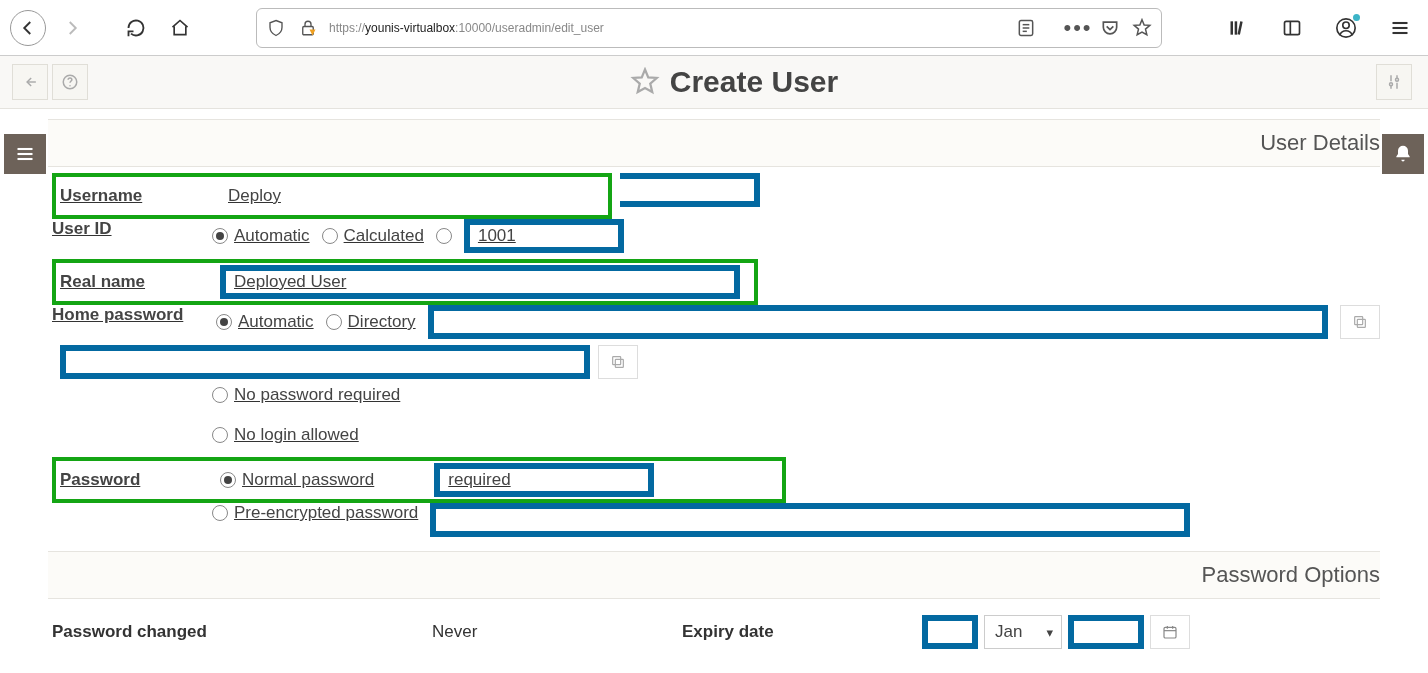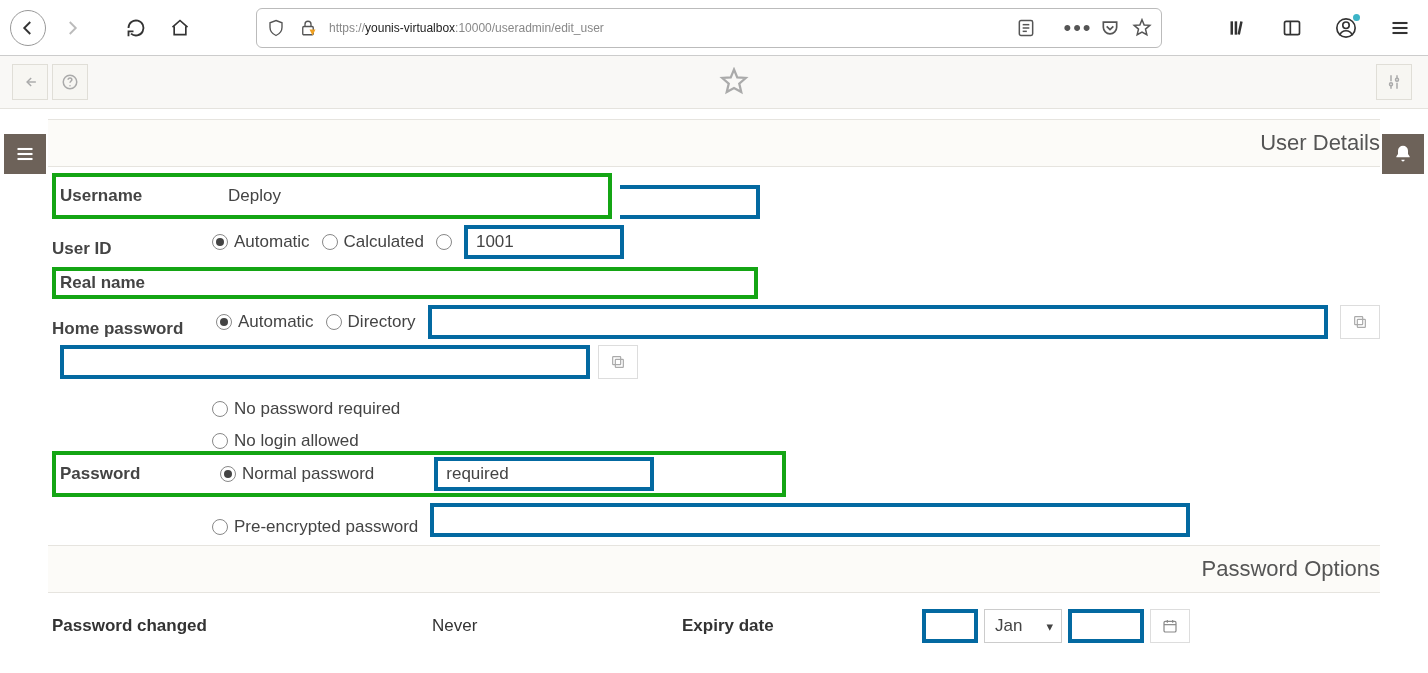--- a/index.html
+++ b/index.html
@@ -27,27 +27,27 @@
 .page-title-wrap h1 { font-size: 30px; font-weight: bold; color: #444; }
 
 
 .side-pill { position: absolute; width: 42px; height: 40px; background: #6d6259; color: #fff; display: flex; align-items: center; justify-content: center; font-size: 20px; z-index: 5; }
 .side-left { left: 4px; top: 134px; }
 .side-right { right: 4px; top: 134px; }
 
 
 .content { padding: 0 48px; margin-top: 10px; }
 .section-header { text-align: right; font-size: 22px; color: #555; padding: 10px 0; border-top: 1px solid #e6e4df; border-bottom: 1px solid #e6e4df; background: #fcfbf8; margin-bottom: 6px; }
-.form-row { display: flex; align-items: flex-end; min-height: 40px; padding-left: 4px; }
+.form-row { display: flex; align-items: flex-start; min-height: 40px; padding-left: 4px; text-decoration: underline; }
 .row-label { width: 160px; font-size: 17px; font-weight: bold; color: #444; }
 .cells { flex: 1; display: flex; align-items: center; gap: 12px; flex-wrap: wrap; }
 .radio { width: 16px; height: 16px; border: 1.5px solid #888; border-radius: 50%; display: inline-block; position: relative; }
 .radio.checked::after { content: ''; position: absolute; top: 3px; left: 3px; width: 8px; height: 8px; background: #444; border-radius: 50%; }
 .option { display: flex; align-items: center; gap: 6px; font-size: 17px; color: #444; }
-.tx { border: 4px solid #0369a1; height: 34px; padding: 0 8px; font-size: 17px; color: #444; display: inline-flex; align-items: center; background: #fff; }
+.tx { border: 6px solid #0369a1; height: 34px; padding: 0 8px; font-size: 17px; color: #444; display: inline-flex; align-items: center; background: #fff; }
 .sel { border: 1px solid #ccc; height: 34px; padding: 0 28px 0 10px; font-size: 17px; color: #444; display: inline-flex; align-items: center; position: relative; background: #fff; }
 .sel::after { content: '▾'; position: absolute; right: 8px; color: #444; font-size: 13px; }
 .icon-btn { width: 40px; height: 34px; border: 1px solid #ddd; display: inline-flex; align-items: center; justify-content: center; color: #aaa; background: #fff; }
 .green-box { border: 4px solid #14a514; display: flex; align-items: center; padding: 2px 4px; }
 .checkbox { width: 16px; height: 16px; border: 1.5px solid #999; display: inline-block; }
 .pw-options-row { display: flex; align-items: center; padding: 10px 0 0 4px; }
 .pw-col { display: flex; align-items: center; gap: 6px; }
 
 svg { display: block; }
 </style>
@@ -161,20 +161,21 @@
         <path d="M9.5 9a2.5 2.5 0 0 1 5 0c0 1.5-2.5 2-2.5 4"></path>
         <circle cx="12" cy="17" r="1" fill="#aaa" stroke="none"></circle>
       </svg>
   </button>
   <div class="page-title-wrap">
     <span class="star">
       <svg width="30" height="30" viewBox="0 0 24 24" fill="none" stroke="#aaa" stroke-width="1.8">
           <path d="M12 2l2.6 6.3 6.8.5-5.2 4.5 1.6 6.7L12 16.8 6.2 20l1.6-6.7L2.6 8.8l6.8-.5L12 2z"></path>
         </svg>
     </span>
+    <h1>Create User</h1>
   </div>
   <button class="top-btn" style="margin-left:auto">
     <svg width="20" height="18" viewBox="0 0 24 24" fill="none" stroke="#aaa" stroke-width="2">
         <path d="M8 3v8"></path>
         <path d="M16 13v8"></path>
         <circle cx="8" cy="15" r="2"></circle>
         <circle cx="16" cy="9" r="2"></circle>
         <path d="M8 17v4"></path>
         <path d="M16 3v4"></path>
       </svg>
@@ -220,20 +221,21 @@
       <label class="option">
           <span class="radio"></span>
         </label>
       <span class="tx" style="width:160px">1001</span>
     </div>
   </div>
 
   <div class="form-row">
     <div class="green-box" style="width:706px">
       <div class="row-label">Real name</div>
+      <span class="tx" style="width:520px">Deployed User</span>
     </div>
   </div>
 
   <div class="form-row">
     <div class="row-label" style="width:164px">Home password</div>
     <div class="cells" style="flex:1">
       <label class="option">
           <span class="radio checked"></span>
           <span>Automatic</span>
         </label>

